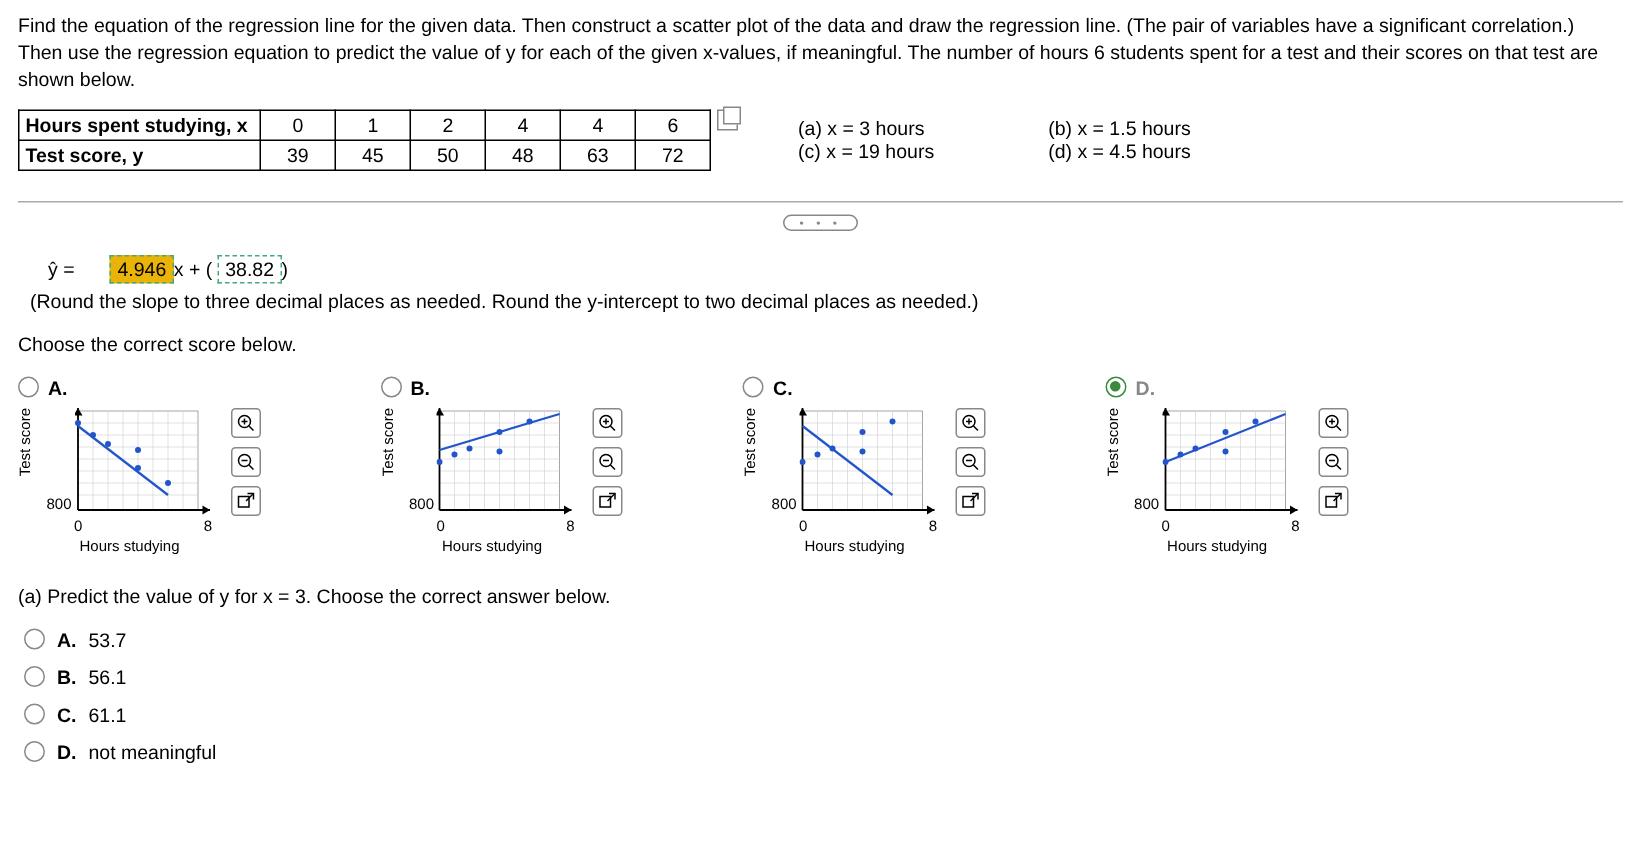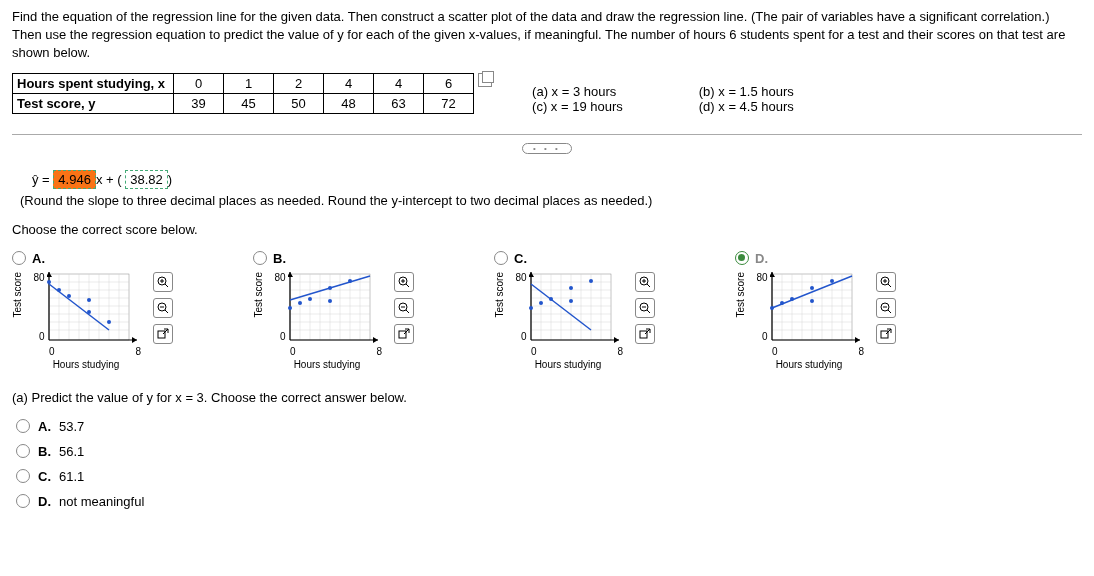--- a/index.html
+++ b/index.html
@@ -1,47 +1,47 @@
 <!DOCTYPE html>
 <html><head>
 <meta charset="utf-8">
 <style>
 * { box-sizing: border-box; margin: 0; padding: 0; }
 body { font-family: Arial, sans-serif; font-size: 13px; color: #000; padding: 8px 12px; width: 1094px; }
 .intro { margin-bottom: 10px; line-height: 1.4; }
-.data-row { display: flex; align-items: flex-end; gap: 40px; margin-bottom: 14px; }
+.data-row { display: flex; align-items: center; gap: 40px; margin-bottom: 14px; }
 .data-table { border-collapse: collapse; }
 .data-table td { border: 1px solid #000; padding: 2px 8px; text-align: center; min-width: 50px; font-size: 13px; }
 .data-table td.label { text-align: left; font-weight: bold; padding-left: 4px; min-width: 160px; }
 .copy-icon { width: 14px; height: 14px; border: 1px solid #888; display: inline-block; position: relative; margin-left: 4px; vertical-align: top; }
 .copy-icon::after { content: ""; position: absolute; width: 10px; height: 10px; border: 1px solid #888; top: -3px; left: 3px; background: #fff; }
 .preds { display: flex; gap: 76px; font-size: 13px; }
 .preds div { white-space: nowrap; }
 hr.sep { border: none; border-top: 1px solid #aaa; margin: 20px 0 4px 0; }
 .dots { text-align: center; margin-bottom: 16px; }
 .dots-box { display: inline-block; border: 1px solid #888; border-radius: 10px; padding: 0 10px; font-size: 8px; letter-spacing: 3px; color: #888; }
 .equation { margin-left: 20px; margin-bottom: 4px; }
-.eq-input { background: #f97316; border: 1px dashed #4a7; padding: 1px 4px; display: inline-block; }
+.eq-input { background: #eab308; border: 1px dashed #4a7; padding: 1px 4px; display: inline-block; margin-left: 20px; }
 .eq-input2 { border: 1px dashed #4a7; padding: 1px 4px; display: inline-block; }
 .instr { margin-left: 8px; color: #000; margin-bottom: 14px; }
 .choose { margin-bottom: 14px; }
 .graphs { display: flex; gap: 80px; margin-bottom: 20px; }
 .graph-opt { display: flex; flex-direction: column; }
 .opt-head { display: flex; align-items: center; gap: 6px; margin-bottom: 6px; }
 .radio { width: 14px; height: 14px; border: 1.5px solid #888; border-radius: 50%; display: inline-block; position: relative; }
 .radio.sel { border-color: #3a8a3c; }
 .radio.sel::after { content: ""; position: absolute; width: 7px; height: 7px; background: #3a8a3c; border-radius: 50%; top: 2px; left: 2px; }
 .opt-label { font-weight: bold; }
 .graph-row { display: flex; align-items: flex-start; gap: 6px; }
 .graph-wrap { display: flex; flex-direction: column; align-items: center; }
 .axis-y-label { writing-mode: vertical-rl; transform: rotate(180deg); font-size: 10px; margin-right: 2px; }
 .plot-holder { display: flex; }
 svg.plot-svg { display: block; }
 .xt { font-size: 10px; display: flex; justify-content: space-between; width: 92px; margin-left: 18px; }
-.yt { font-size: 10px; display: flex; flex-direction: column; justify-content: space-between; height: 70px; align-items: flex-end; margin-right: 2px; }
+.yt { font-size: 10px; display: flex; flex-direction: row; justify-content: space-between; height: 70px; align-items: flex-end; margin-right: 2px; }
 .axis-x-label { font-size: 10px; margin-top: 2px; }
 .tool-col { display: flex; flex-direction: column; gap: 6px; margin-left: 6px; }
 .tool-btn { width: 20px; height: 20px; border: 1px solid #888; border-radius: 3px; display: flex; align-items: center; justify-content: center; font-size: 12px; background: #fff; }
 .tool-btn svg { width: 12px; height: 12px; }
 .predict-q { margin-bottom: 14px; }
 .ans-list { margin-left: 4px; }
 .ans-row { display: flex; align-items: center; gap: 8px; margin-bottom: 10px; }
 .ans-letter { font-weight: bold; }
 </style>
 </head>

